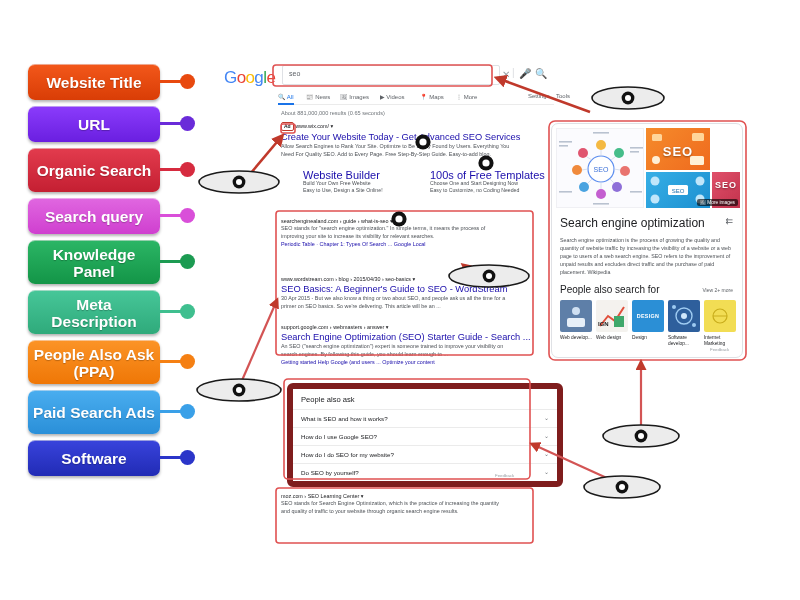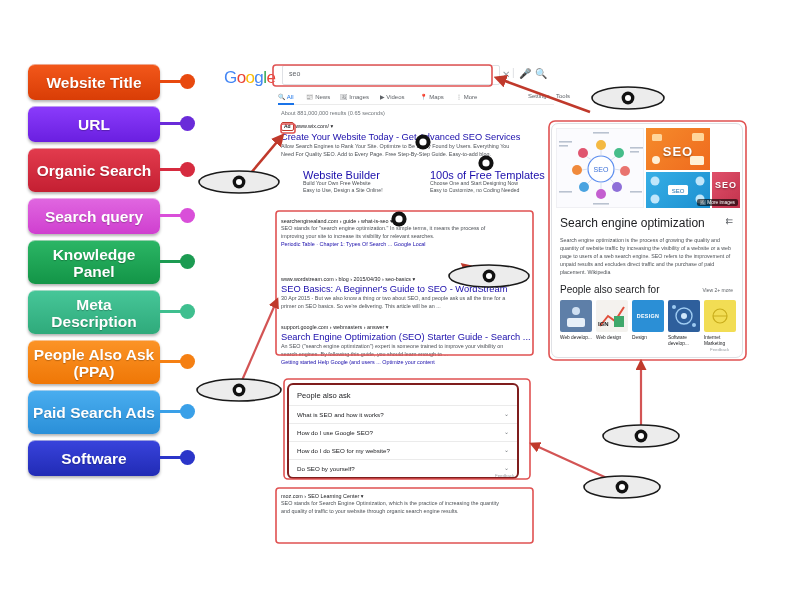--- a/index.html
+++ b/index.html
@@ -79,22 +79,22 @@
     display:inline-block;border:1px solid #c0392b;color:#202124;
     font-size:5px;font-weight:bold;border-radius:2px;padding:0 2px;
     line-height:7px;vertical-align:middle;
   }
   .sitelinks{position:absolute;left:22px;width:250px;}
   .sl{position:absolute;width:118px;}
   .sl .st{font-size:11px;color:#1a0dab;line-height:10px;}
   .sl .sd{font-size:5.2px;color:#4d5156;line-height:7.2px;}
 
   
-  .paa{position:absolute;left:287px;top:383px;width:232px;
-       border:2px solid #7f1d1d;border-radius:6px;background:#fff;box-sizing:border-box;}
+  .paa{position:absolute;left:287px;top:383px;width:276px;
+       border:6px solid #7f1d1d;border-radius:6px;background:#fff;box-sizing:border-box;}
   .paa .hd{font-size:7.6px;color:#202124;padding:6px 8px 5px 8px;}
   .paa .q{
     font-size:6.2px;color:#202124;padding:5px 8px;border-top:1px solid #ebebeb;
     position:relative;
   }
   .paa .q .chev{position:absolute;right:8px;top:4px;font-size:6px;color:#70757a;}
   .fb{position:absolute;right:2px;font-size:4.4px;color:#9aa0a6;}
 
   
   .kp{position:absolute;left:551px;top:123px;width:192px;height:235px;

